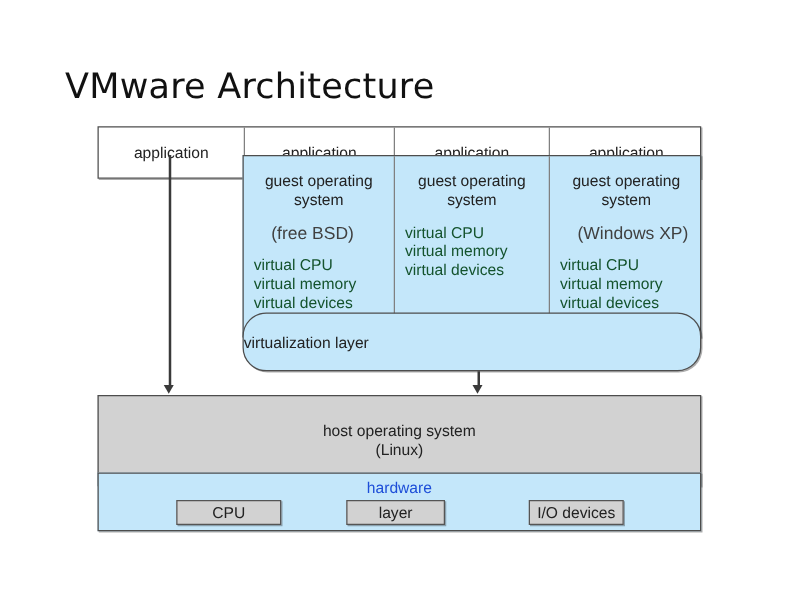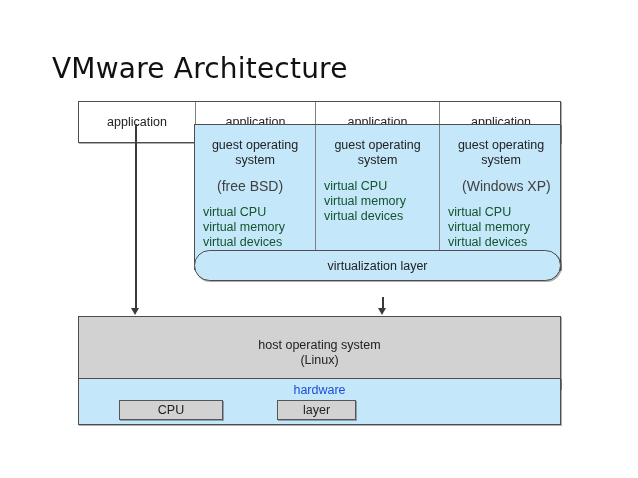--- a/index.html
+++ b/index.html
@@ -114,24 +114,24 @@
     font-size: 12.5px;
     line-height: 15px;
     color: #14532d;
   }
 
   
   #virt-layer {
     left: 194px;
     top: 250px;
     width: 367px;
-    height: 31px;
+    height: 47px;
     display: flex;
     align-items: center;
-    justify-content: center;
+    justify-content: flex-start;
     border-radius: 19px;
   }
   #virt-layer .label {
     font-size: 12.5px;
     color: #222222;
   }
 
   
   #host-os {
     left: 78px;
@@ -172,21 +172,21 @@
     box-sizing: border-box;
     background: #d2d2d2;
     border: 1px solid #555555;
     box-shadow: 1px 1px 0 rgba(0,0,0,0.30);
     display: flex;
     align-items: center;
     justify-content: center;
     font-size: 12.5px;
     color: #222222;
   }
-  #hw-cpu    { left: 40px;  width: 104px; align-items: center; }
+  #hw-cpu    { left: 62px;  width: 84px; align-items: center; }
   #hw-memory { left: 198px; width: 79px; }
   #hw-io     { left: 344px; width: 76px; }
 
   
   .arrow-line {
     position: absolute;
     width: 1.5px;
     background: #3a3a3a;
   }
   .arrow-head {
@@ -280,20 +280,23 @@
     </div>
 
     <div id="hardware" class="box blue">
       <div id="hw-label">hardware</div>
       <div id="hw-cpu" class="hw-chip">
         <span>CPU</span>
       </div>
       <div id="hw-memory" class="hw-chip">
         <span>layer</span>
       </div>
+      <div id="hw-io" class="hw-chip">
+        <span>I/O devices</span>
+      </div>
     </div>
 
     <div id="arrow1-line" class="arrow-line"></div>
     <div id="arrow1-head" class="arrow-head"></div>
 
     <div id="arrow2-line" class="arrow-line"></div>
     <div id="arrow2-head" class="arrow-head"></div>
 
   </div>
 </div>

